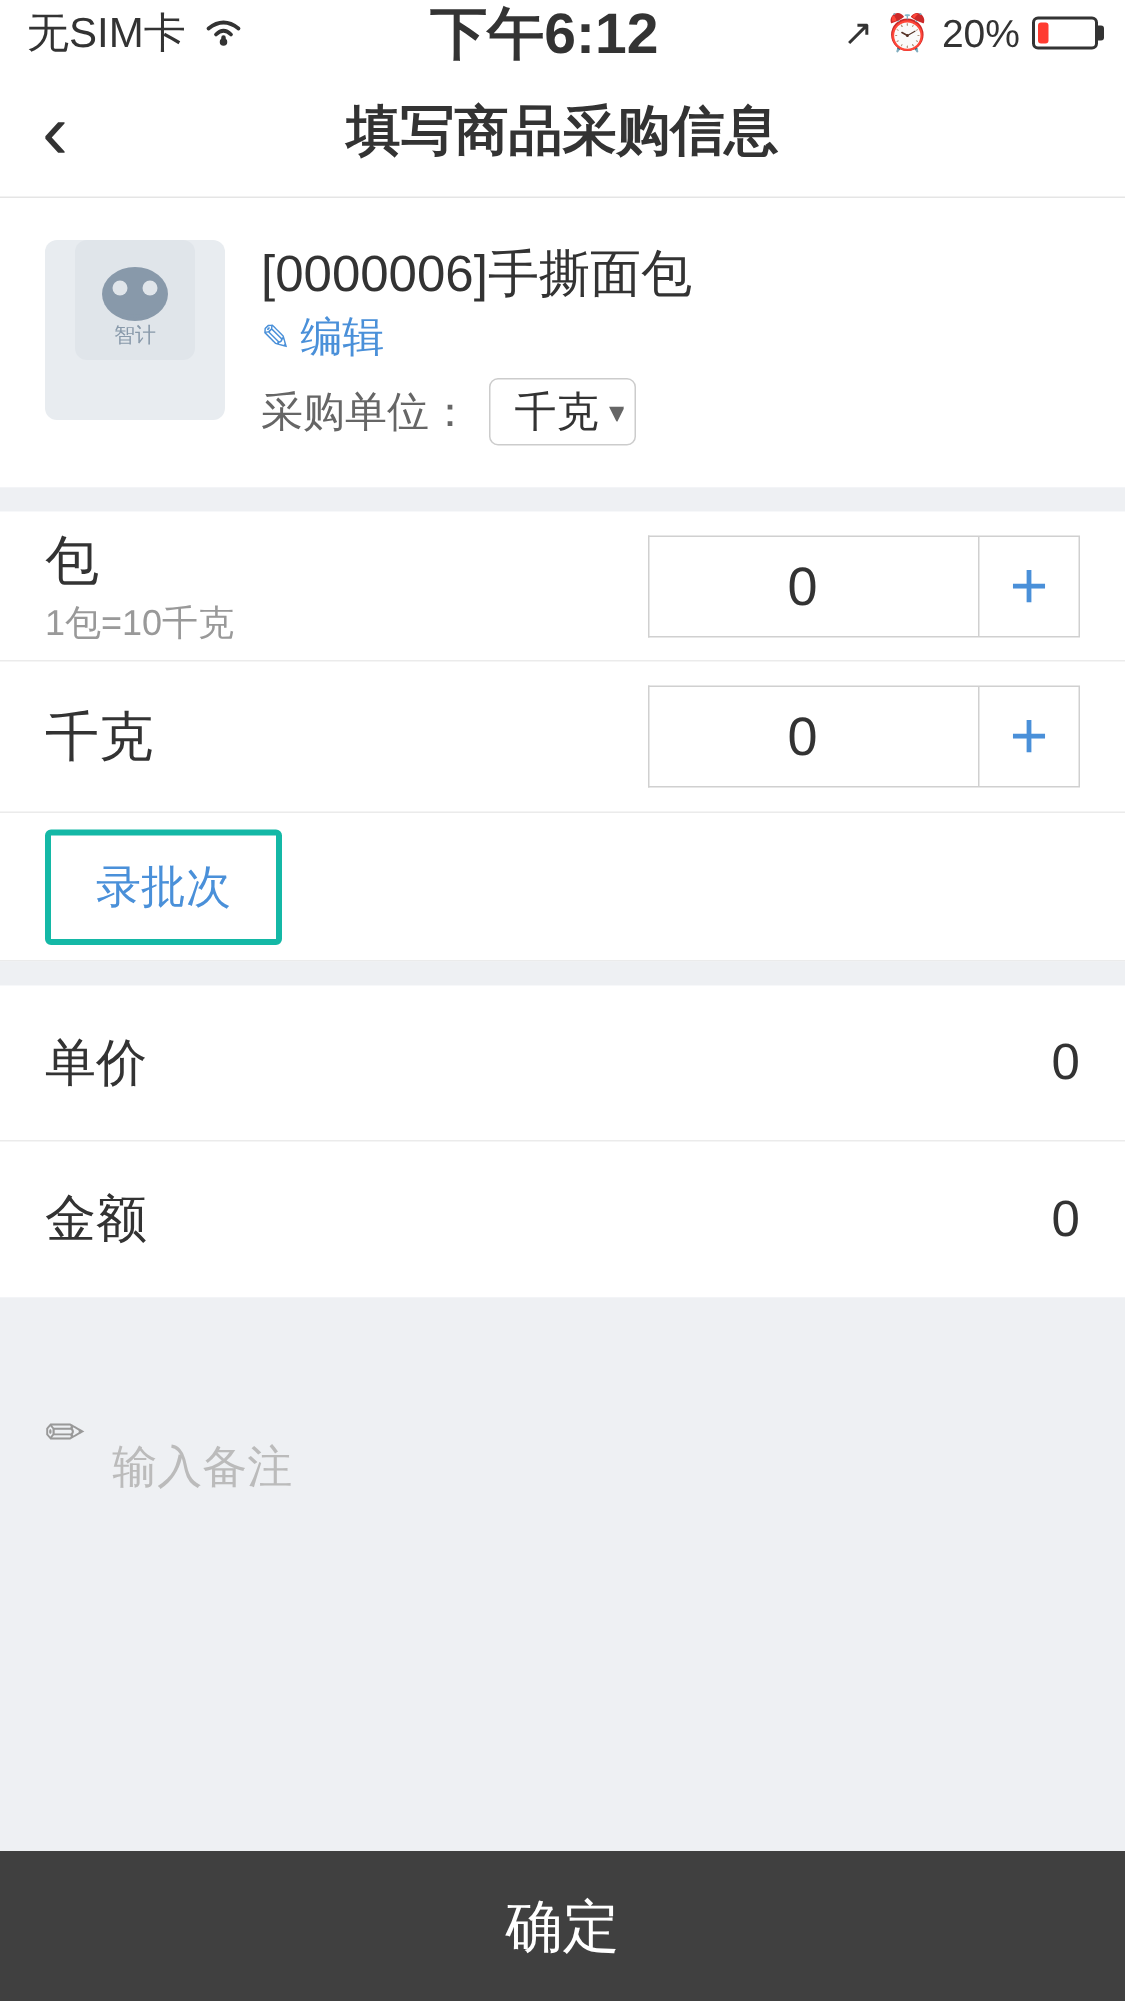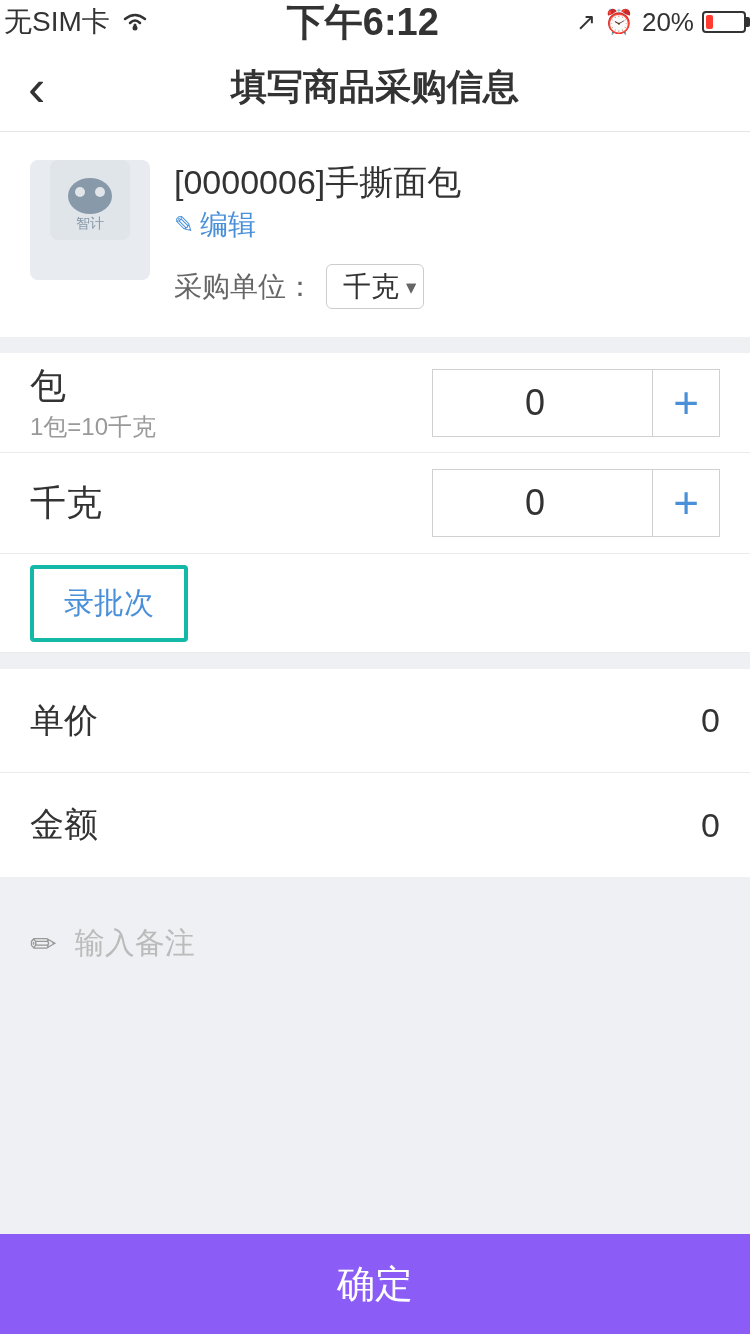--- a/index.html
+++ b/index.html
@@ -14,21 +14,21 @@
     }
 
     
     .status-bar {
       width: 750px;
       height: 44px;
       background: #fff;
       display: flex;
       align-items: center;
       justify-content: space-between;
-      padding: 0 4px;
+      padding: 0 18px;
       font-size: 28px;
       font-weight: 500;
     }
     .status-left { display: flex; align-items: center; gap: 10px; }
     .status-center { font-size: 38px; font-weight: 600; }
     .status-right { display: flex; align-items: center; gap: 8px; font-size: 26px; }
     .battery-icon {
       width: 44px; height: 22px;
       border: 2px solid #333;
       border-radius: 4px;
@@ -117,21 +117,21 @@
     }
     .edit-btn {
       color: #4a90d9;
       font-size: 28px;
       display: flex;
       align-items: center;
       gap: 6px;
       cursor: pointer;
     }
     .purchase-unit-row {
-      margin-top: 20px;
+      margin-top: 8px;
       display: flex;
       align-items: center;
       justify-content: space-between;
     }
     .unit-label {
       font-size: 28px;
       color: #666;
     }
     .unit-select {
       border: 1px solid #ccc;
@@ -293,37 +293,38 @@
       gap: 18px;
       min-height: 100px;
     }
     .notes-icon {
       font-size: 32px;
       color: #999;
     }
     .notes-placeholder {
       font-size: 30px;
       color: #bbb;
+      margin-top: 47px;
     }
 
     
     .content-body {
       background: #eef0f3;
       flex: 1;
       min-height: 260px;
     }
 
     
     .confirm-btn {
       position: fixed;
       bottom: 0;
       left: 0;
       width: 750px;
       height: 100px;
-      background: #8b5cf6;
+      background: #404040;
       color: #fff;
       font-size: 38px;
       border: none;
       cursor: pointer;
       display: flex;
       align-items: center;
       justify-content: center;
     }
   </style>
 </head>

